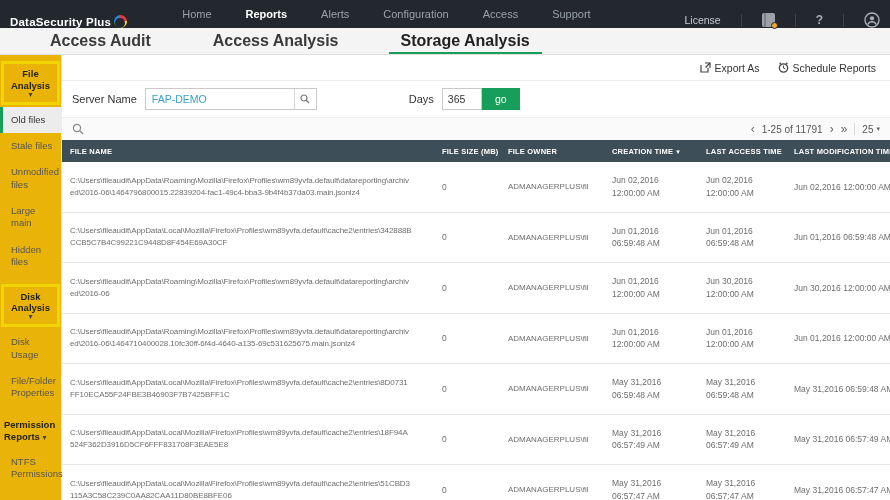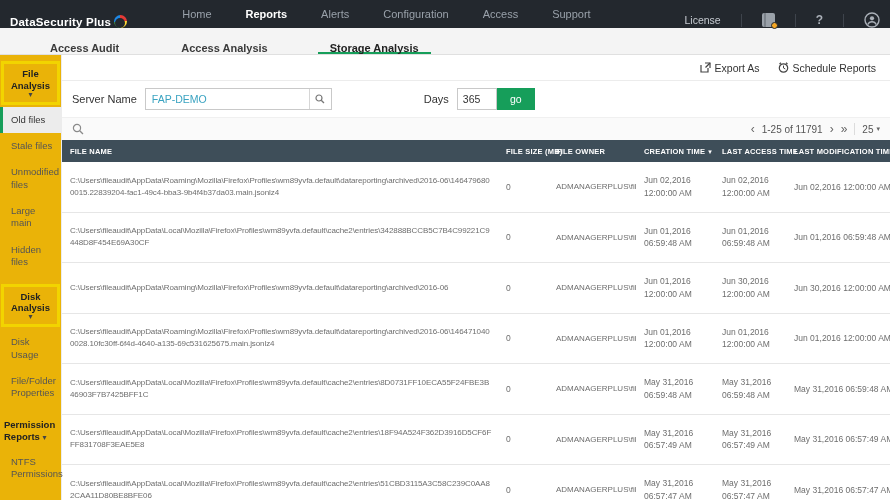--- a/index.html
+++ b/index.html
@@ -21,21 +21,21 @@
   .license { color:#c6cbd1; font-size:10.5px; cursor:pointer; }
   .nav-sep { width:1px; height:13px; background:#3e444c; }
   .book-icon { width:13px; height:14px; background:#9aa1a9; border-radius:2px; position:relative; cursor:pointer; }
   .book-icon:before { content:""; position:absolute; left:2px; top:0; width:2px; height:14px; background:#7b828a; }
   .badge-dot { position:absolute; right:-3px; bottom:-2px; width:7px; height:7px; border-radius:50%; background:#f5a623; border:1px solid #23282e; }
   .help { color:#aab0b8; font-size:12px; font-weight:bold; cursor:pointer; text-decoration:none; }
   .avatar { width:16px; height:16px; cursor:pointer; display:flex; }
 
   
   .tabbar { height:27px; background:#f4f4f4; border-bottom:1px solid #e0e0e0; display:flex; align-items:stretch; flex-shrink:0; }
-  .tab { font-size:11px; font-weight:bold; color:#3a3a3a; line-height:25px; padding:8px 12px; margin-left:38px;
+  .tab { font-size:16px; font-weight:bold; color:#3a3a3a; line-height:25px; padding:0 12px; margin-left:38px;
     cursor:pointer; border-bottom:2px solid transparent; }
   .tab.active { color:#222; border-bottom-color:#169e5a; }
 
   
   .content { flex:1; display:flex; min-height:0; }
 
   
   .sidebar { width:62px; background:#eab308; border-right:1px solid #ececec; flex-shrink:0; font-size:9.5px; padding-top:4px; }
   .side-header { font-size:9.5px; font-weight:bold; color:#222; padding:4px 3px; margin:2px 1px; line-height:1.25; cursor:pointer; }
   .side-header.highlight { border:3px solid #f2d400; text-align:center; }
@@ -47,40 +47,40 @@
 
   
   .main { flex:1; display:flex; flex-direction:column; min-width:0; }
   .report-toolbar { height:26px; display:flex; align-items:center; justify-content:flex-end; gap:18px;
     padding-right:14px; border-bottom:1px solid #ececec; flex-shrink:0; }
   .tool-link { display:flex; align-items:center; gap:4px; font-size:10.5px; color:#333; cursor:pointer; }
   .tool-link svg { display:block; }
 
   .filterbar { height:36px; display:flex; align-items:center; padding-left:10px; flex-shrink:0; }
   .f-label { font-size:11px; color:#333; margin-right:8px; }
-  .input-group { display:flex; align-items:flex-start; border:1px solid #c9c9c9; height:22px; background:#fff;gap:15px; }
+  .input-group { display:flex; align-items:flex-start; border:1px solid #c9c9c9; height:22px; background:#fff; }
   .server-input { width:148px; height:20px; border:0; outline:none; padding:0 6px; font-size:10.5px; color:#3aa3c1;
     font-family:"Liberation Sans",sans-serif; }
   .input-icon-btn { width:22px; height:20px; border-left:1px solid #d6d6d6; display:flex; align-items:center; justify-content:center; cursor:pointer; background:#fff; }
   .days-group { margin-left:92px; display:flex; align-items:center; }
   .days-input { width:40px; height:22px; border:1px solid #c9c9c9; padding:0 5px; font-size:10.5px; color:#333; outline:none;
     font-family:"Liberation Sans",sans-serif; }
   .go-btn { height:22px; width:38px; background:#169e5a; color:#fff; border:0; font-size:10.5px; cursor:pointer; }
 
   .table-controls { height:23px; background:#fafafa; border-top:1px solid #f0f0f0; display:flex; align-items:center;
     justify-content:space-between; padding:0 10px; flex-shrink:0; }
   .search-btn { display:flex; align-items:center; cursor:pointer; }
   .pagination { display:flex; align-items:center; gap:7px; font-size:10px; color:#555; }
   .pg-arrow { cursor:pointer; color:#666; font-size:12px; line-height:1; }
   .pg-sep { width:1px; height:12px; background:#dcdcdc; }
   .pg-size { cursor:pointer; display:flex; align-items:center; gap:3px; }
   .pg-size .caret { font-size:7px; color:#666; }
 
   
-  .grid-cols { display:grid; grid-template-columns:1fr 50px 88px 78px 72px 104px; }
+  .grid-cols { display:grid; grid-template-columns:1fr 50px 88px 78px 72px 104px;gap:16px; }
   .table-header { background:#3e4e59; color:#fff; height:22px; align-items:center; flex-shrink:0;
     font-size:7.5px; letter-spacing:.2px; font-weight:bold; }
   .th { padding-left:8px; white-space:nowrap; cursor:pointer; }
   .th .sort-caret { font-size:7px; margin-left:3px; }
   .table-body { flex:1; overflow:hidden; }
   .table-row { border-bottom:1px solid #e6e6e6; align-items:center; padding:12px 0; }
   .td { padding-left:8px; padding-right:6px; color:#6e6e6e; }
   .td-path { font-size:8px; letter-spacing:-0.1px; line-height:1.5; word-break:break-all; }
   .td-size { font-size:8.5px; }
   .td-owner { font-size:8px; white-space:nowrap; overflow:hidden; }

